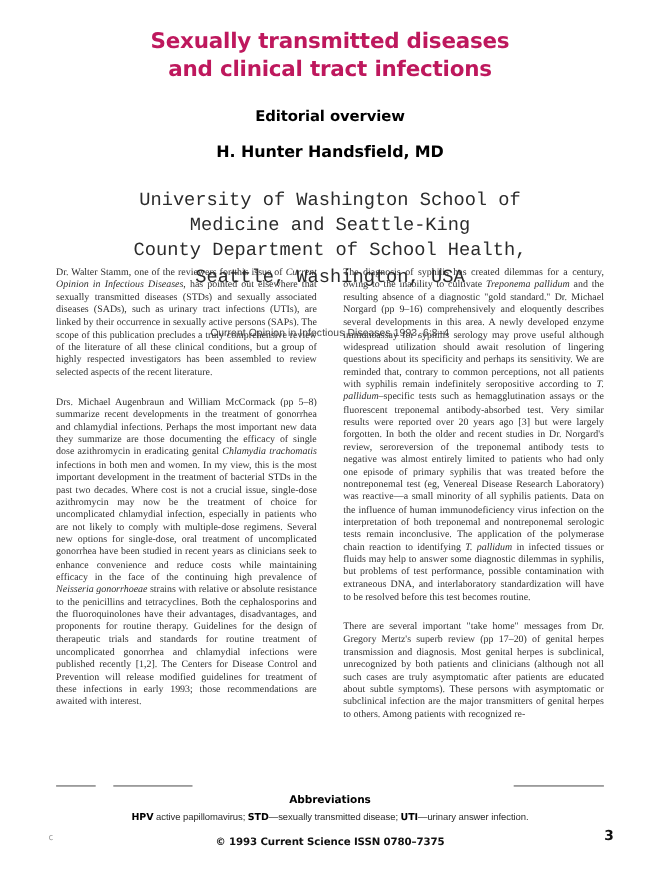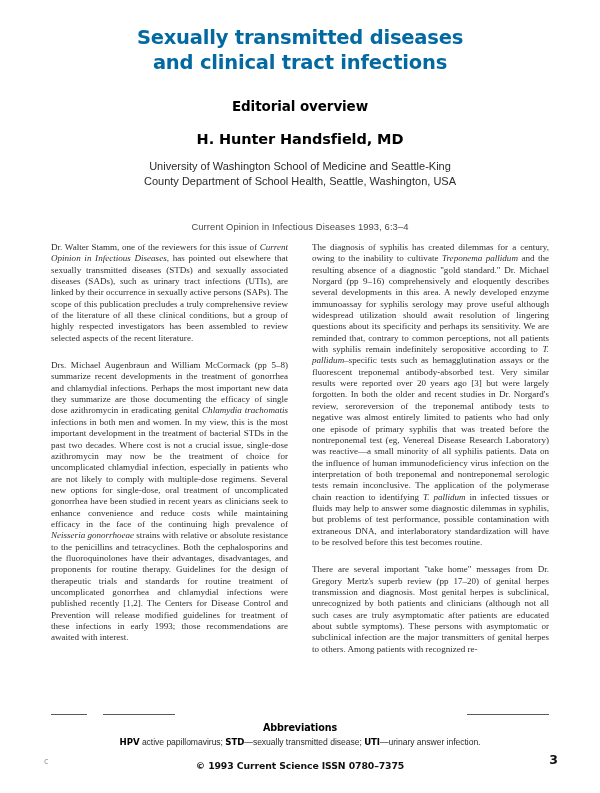--- a/index.html
+++ b/index.html
@@ -25,21 +25,21 @@
   .title-block {
     padding-top: 26px;
     text-align: center;
   }
   .doc-title {
     font-family: "DejaVu Sans", sans-serif;
     font-weight: bold;
     font-size: 19.5px;
     line-height: 1.27;
     letter-spacing: -0.2px;
-    color: #0369a1;
+    color: #be185d;
     margin: 0 auto;
     width: 420px;
   }
   .doc-title .line2 { display: block; }
   .doc-subtitle {
     font-family: "DejaVu Sans", sans-serif;
     font-weight: bold;
     font-size: 13.5px;
     color: #000;
     margin-top: 22px;
@@ -47,25 +47,25 @@
   }
   .doc-author {
     font-family: "DejaVu Sans", sans-serif;
     font-weight: bold;
     font-size: 14.5px;
     color: #000;
     margin-top: 17px;
     letter-spacing: -0.1px;
   }
   .doc-affiliation {
-    font-family: Liberation Sans, sans-serif;
-    font-size: 11px;
+    font-family: Liberation Mono, monospace;
+    font-size: 17px;
     line-height: 1.38;
     color: #2b2b2b;
-    margin-top: 12px;
+    margin-top: 24px;
     width: 420px;
     margin-left: auto;
     margin-right: auto;
   }
   .doc-affiliation .aff-line { display: block; }
   .doc-citation {
     font-family: "Liberation Sans", sans-serif;
     font-size: 9.4px;
     color: #4a4a4a;
     margin-top: 32px;

